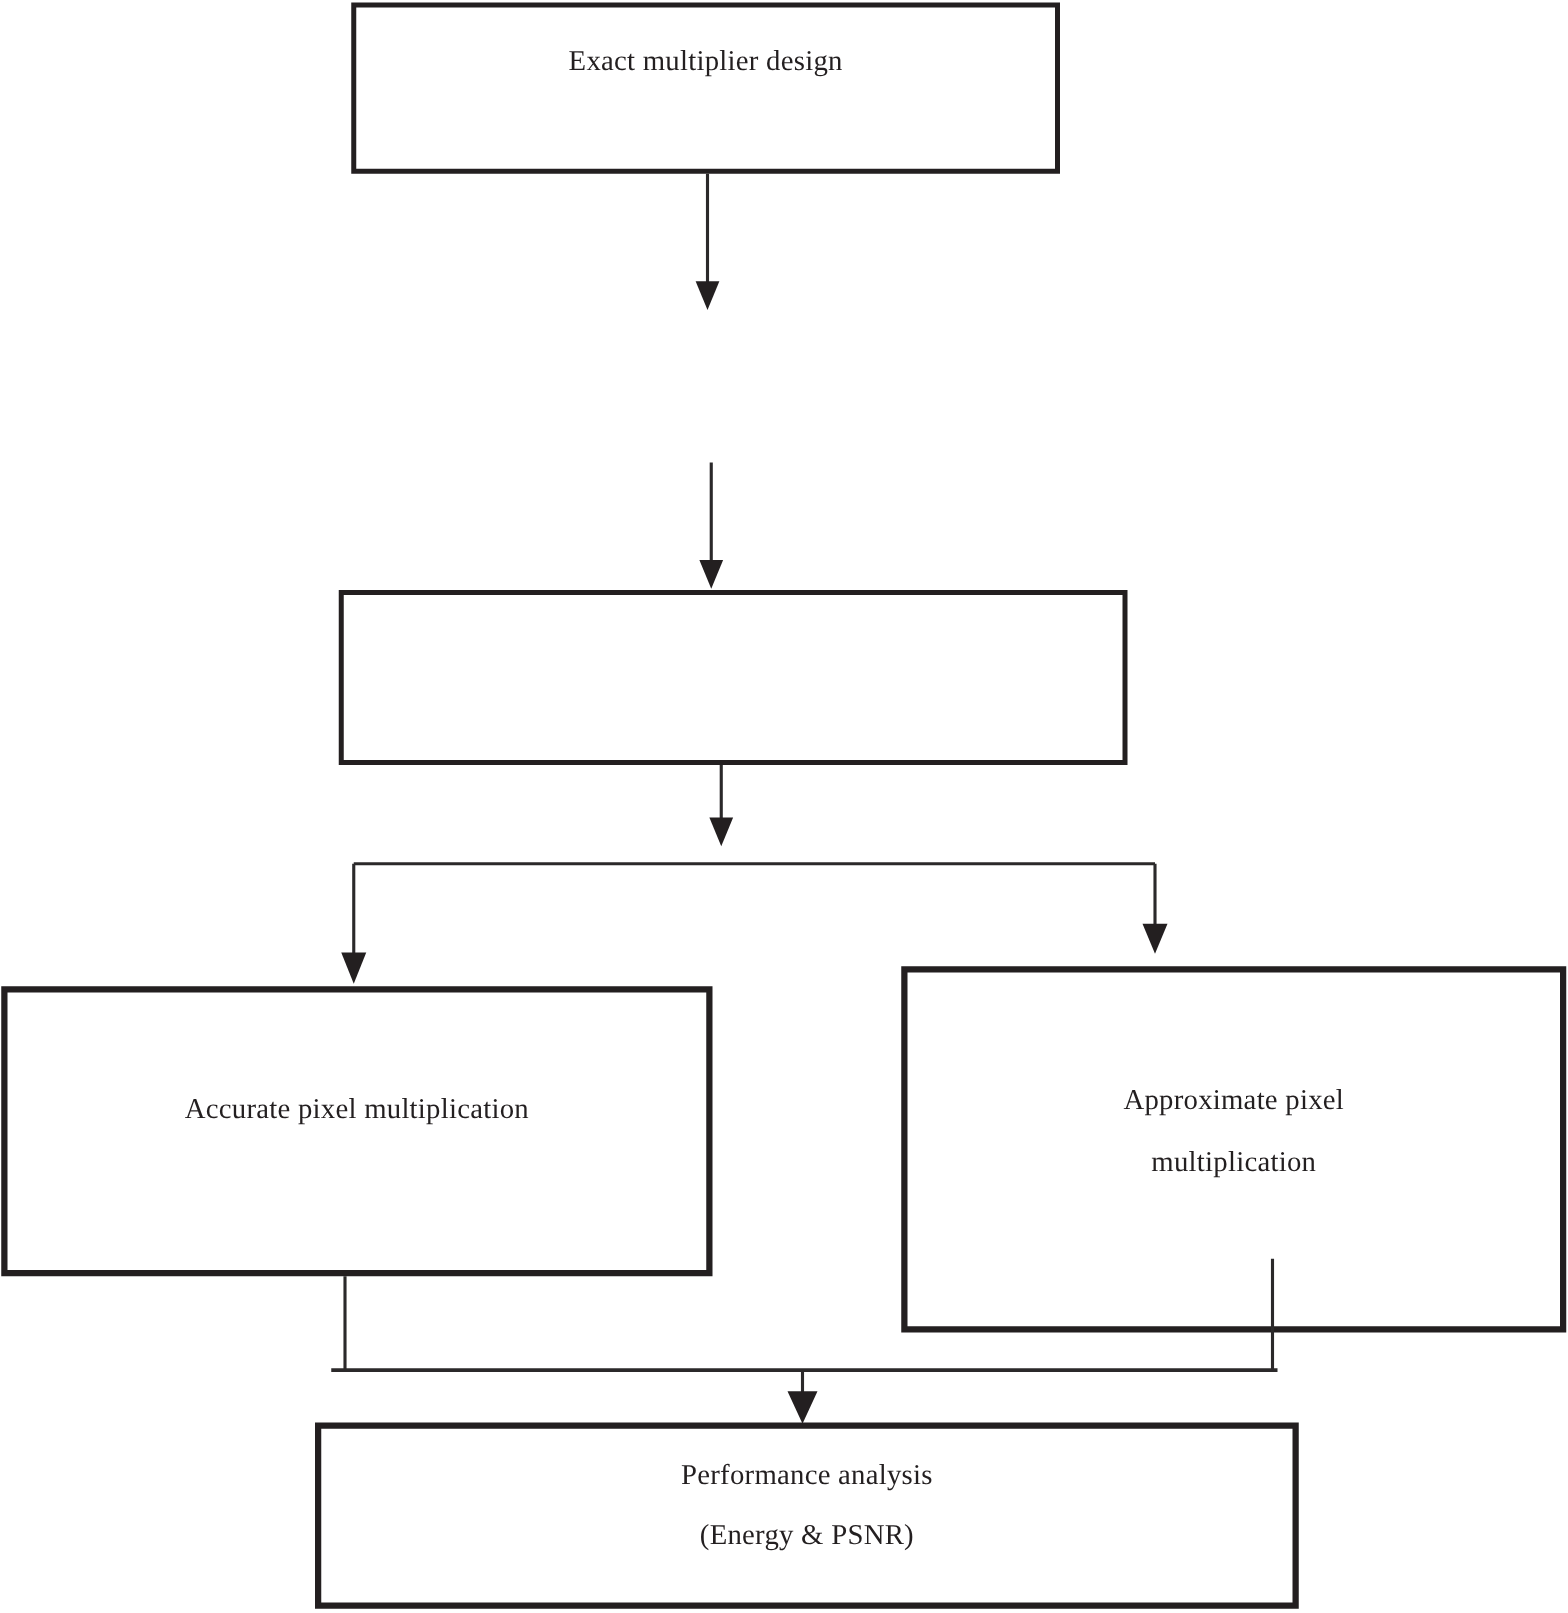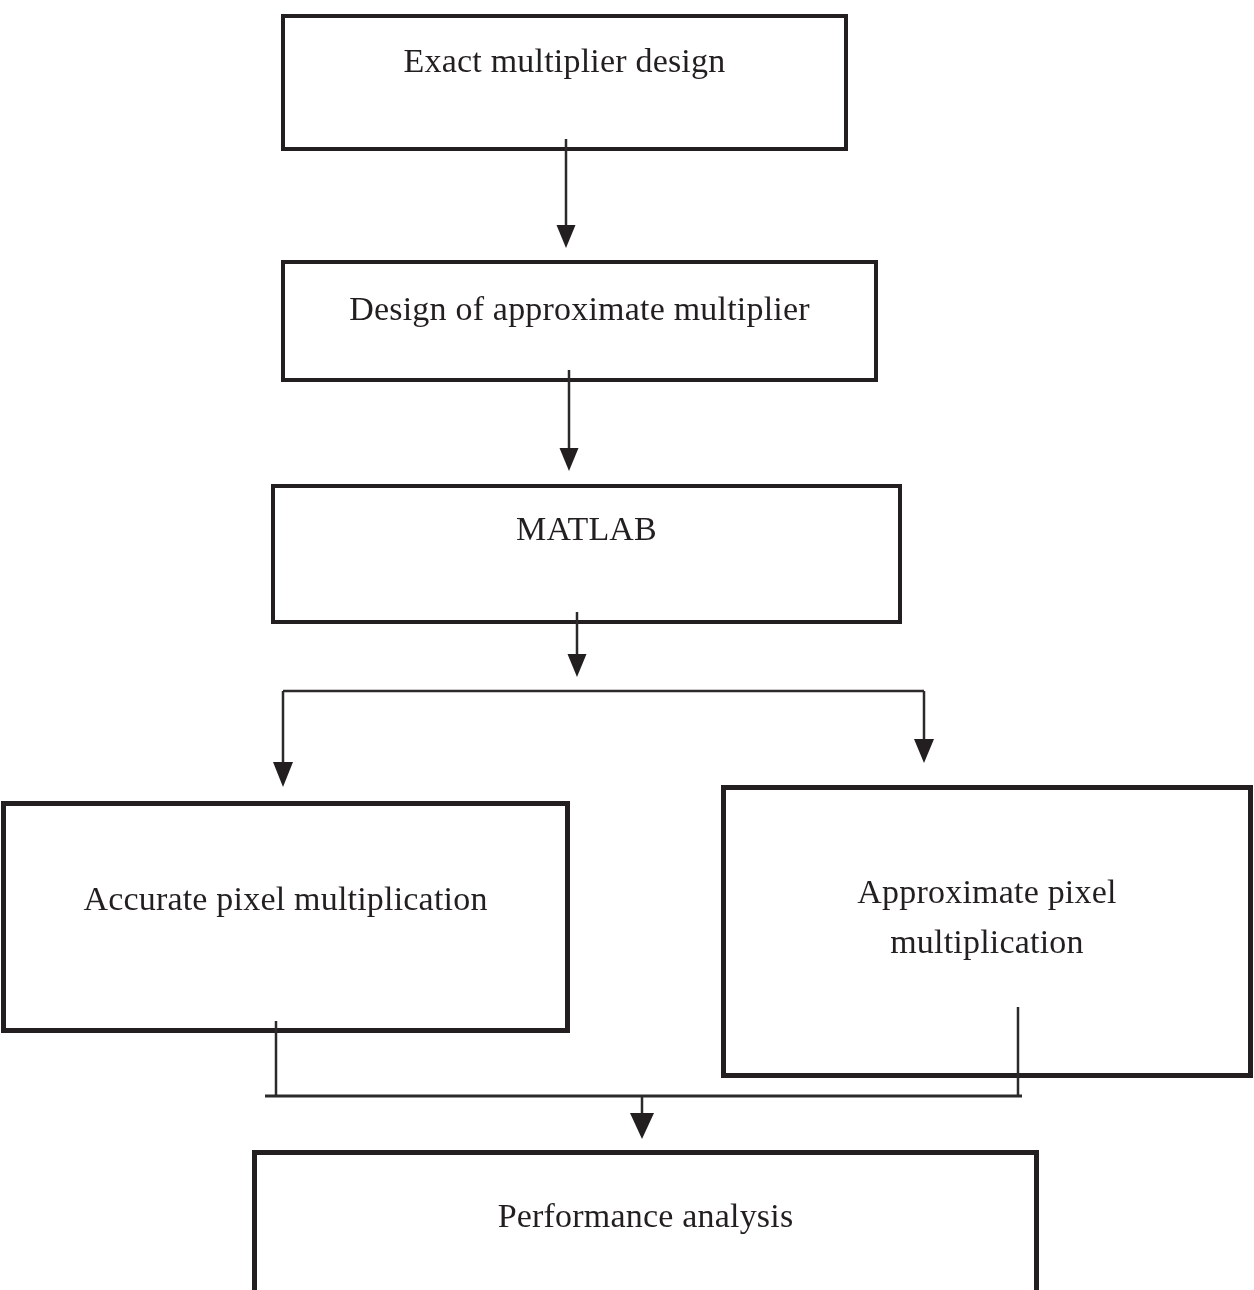--- a/index.html
+++ b/index.html
@@ -19,25 +19,24 @@
     position: absolute; left: 0; top: 0;
     width: 1254px; height: 1290px;
     pointer-events: none;
   }
   .node {
     position: absolute;
     background: #ffffff;
     border: 4px solid #231f20;
     display: flex; flex-direction: column; align-items: center;
     text-align: center;
-    font-size: 34px;
+    font-size: 23px;
     line-height: 50px;
     color: #231f20;
     letter-spacing: 0.2px;
-    margin-top: 12px;
   }
   .node-exact        { left: 281px; top: 2px;    width: 567px; height: 137px; padding-top: 18px; }
   .node-approx-design{ left: 281px; top: 248px;  width: 597px; height: 122px; padding-top: 20px; }
   .node-image-proc   { left: 271px; top: 472px;  width: 631px; height: 140px; padding-top: 16px; }
   .node-accurate     { left: 1px;   top: 789px;  width: 569px; height: 232px; border-width: 5px;
                        justify-content: center; padding-bottom: 36px; }
   .node-approx-pixel { left: 721px; top: 773px;  width: 532px; height: 293px; border-width: 5px;
                        justify-content: center; padding-bottom: 30px; }
   .node-performance  { left: 252px; top: 1138px; width: 787px; height: 149px; border-width: 5px;
                        justify-content: center; padding-bottom: 18px; line-height: 48px; }
@@ -45,39 +44,36 @@
 </style>
 </head>
 <body>
 
 <div class="canvas">
 
   <div class="node node-exact">
     <span class="node-line">Exact multiplier design</span>
   </div>
 
-  <div class="node node-approx-design">
-    <span class="node-line">Design of approximate multiplier</span>
-  </div>
 
   <div class="node node-image-proc">
-    <span class="node-line">MATLAB</span>
   </div>
 
   <div class="node node-accurate">
     <span class="node-line">Accurate pixel multiplication</span>
   </div>
 
   <div class="node node-approx-pixel">
     <span class="node-line">Approximate pixel</span>
     <span class="node-line">multiplication</span>
   </div>
 
   <div class="node node-performance">
     <span class="node-line">Performance analysis</span>
+    <span class="node-line">(Energy &amp; PSNR)</span>
   </div>
 
   <svg class="connector-layer" width="1254" height="1290" viewBox="0 0 1254 1290" fill="none" stroke="#2b292a" stroke-width="2.5">
 
     <g>
       <path d="M566,139 V227"></path>
       <polygon points="556.5,225 575.5,225 566,248" fill="#231f20" stroke="none"></polygon>
     </g>
 
     <g>

